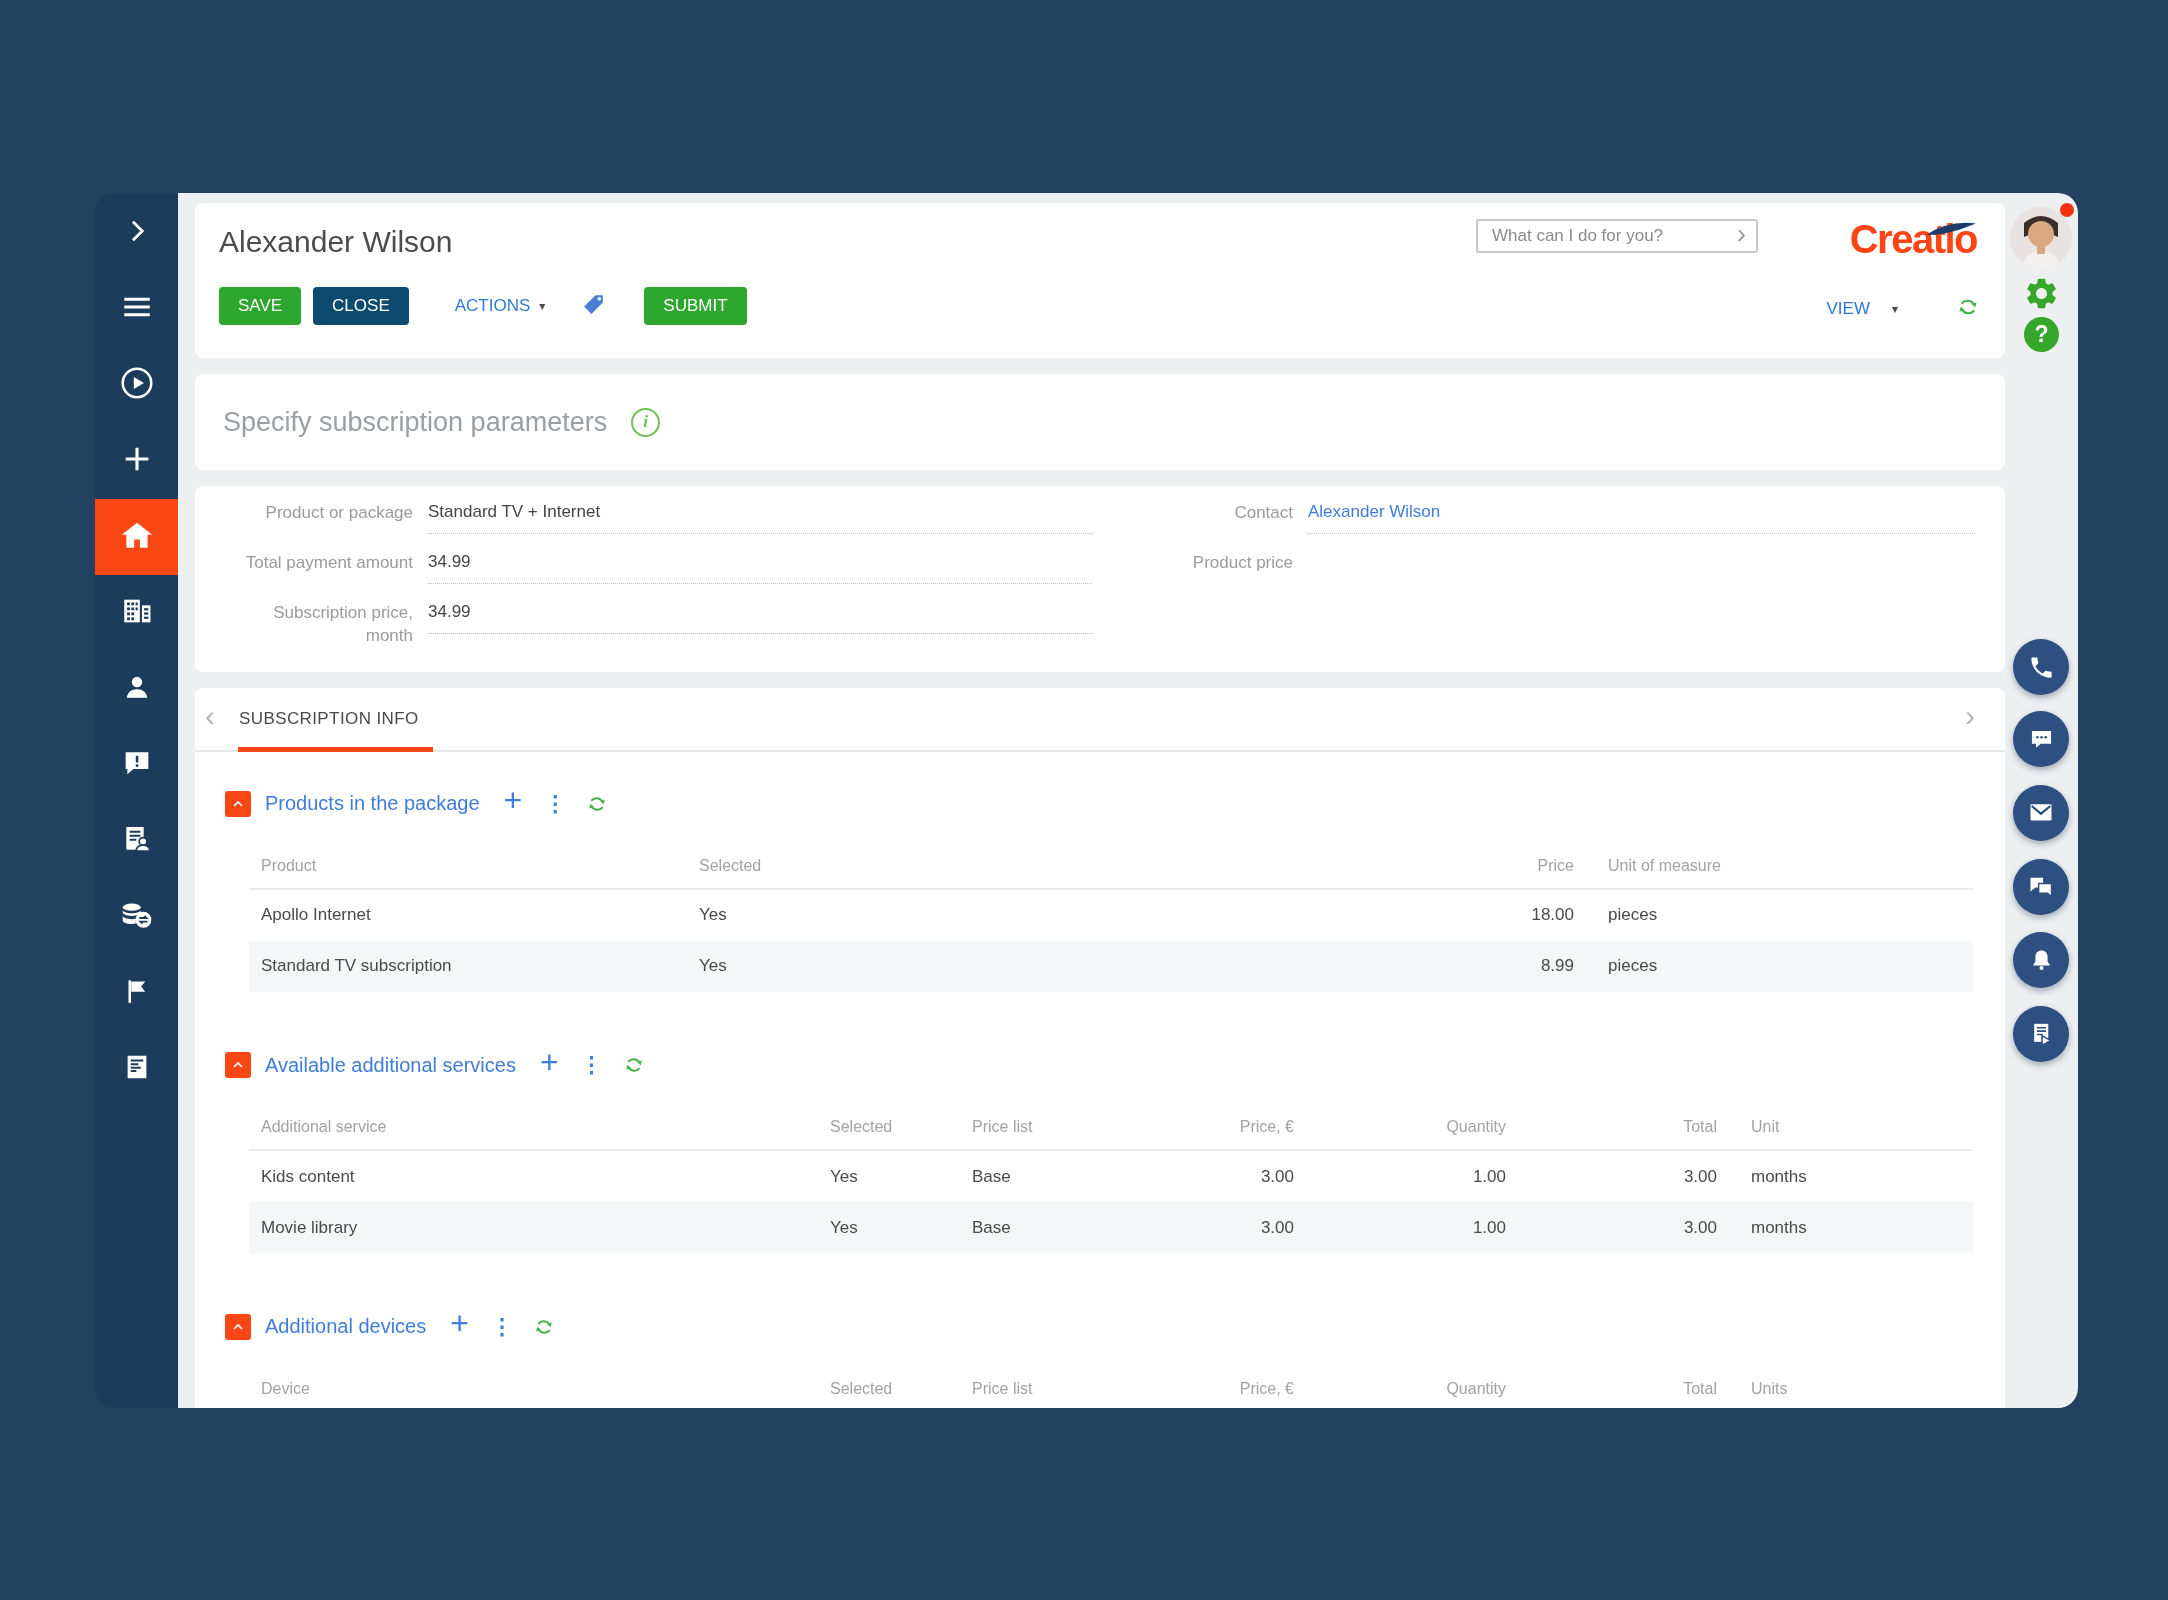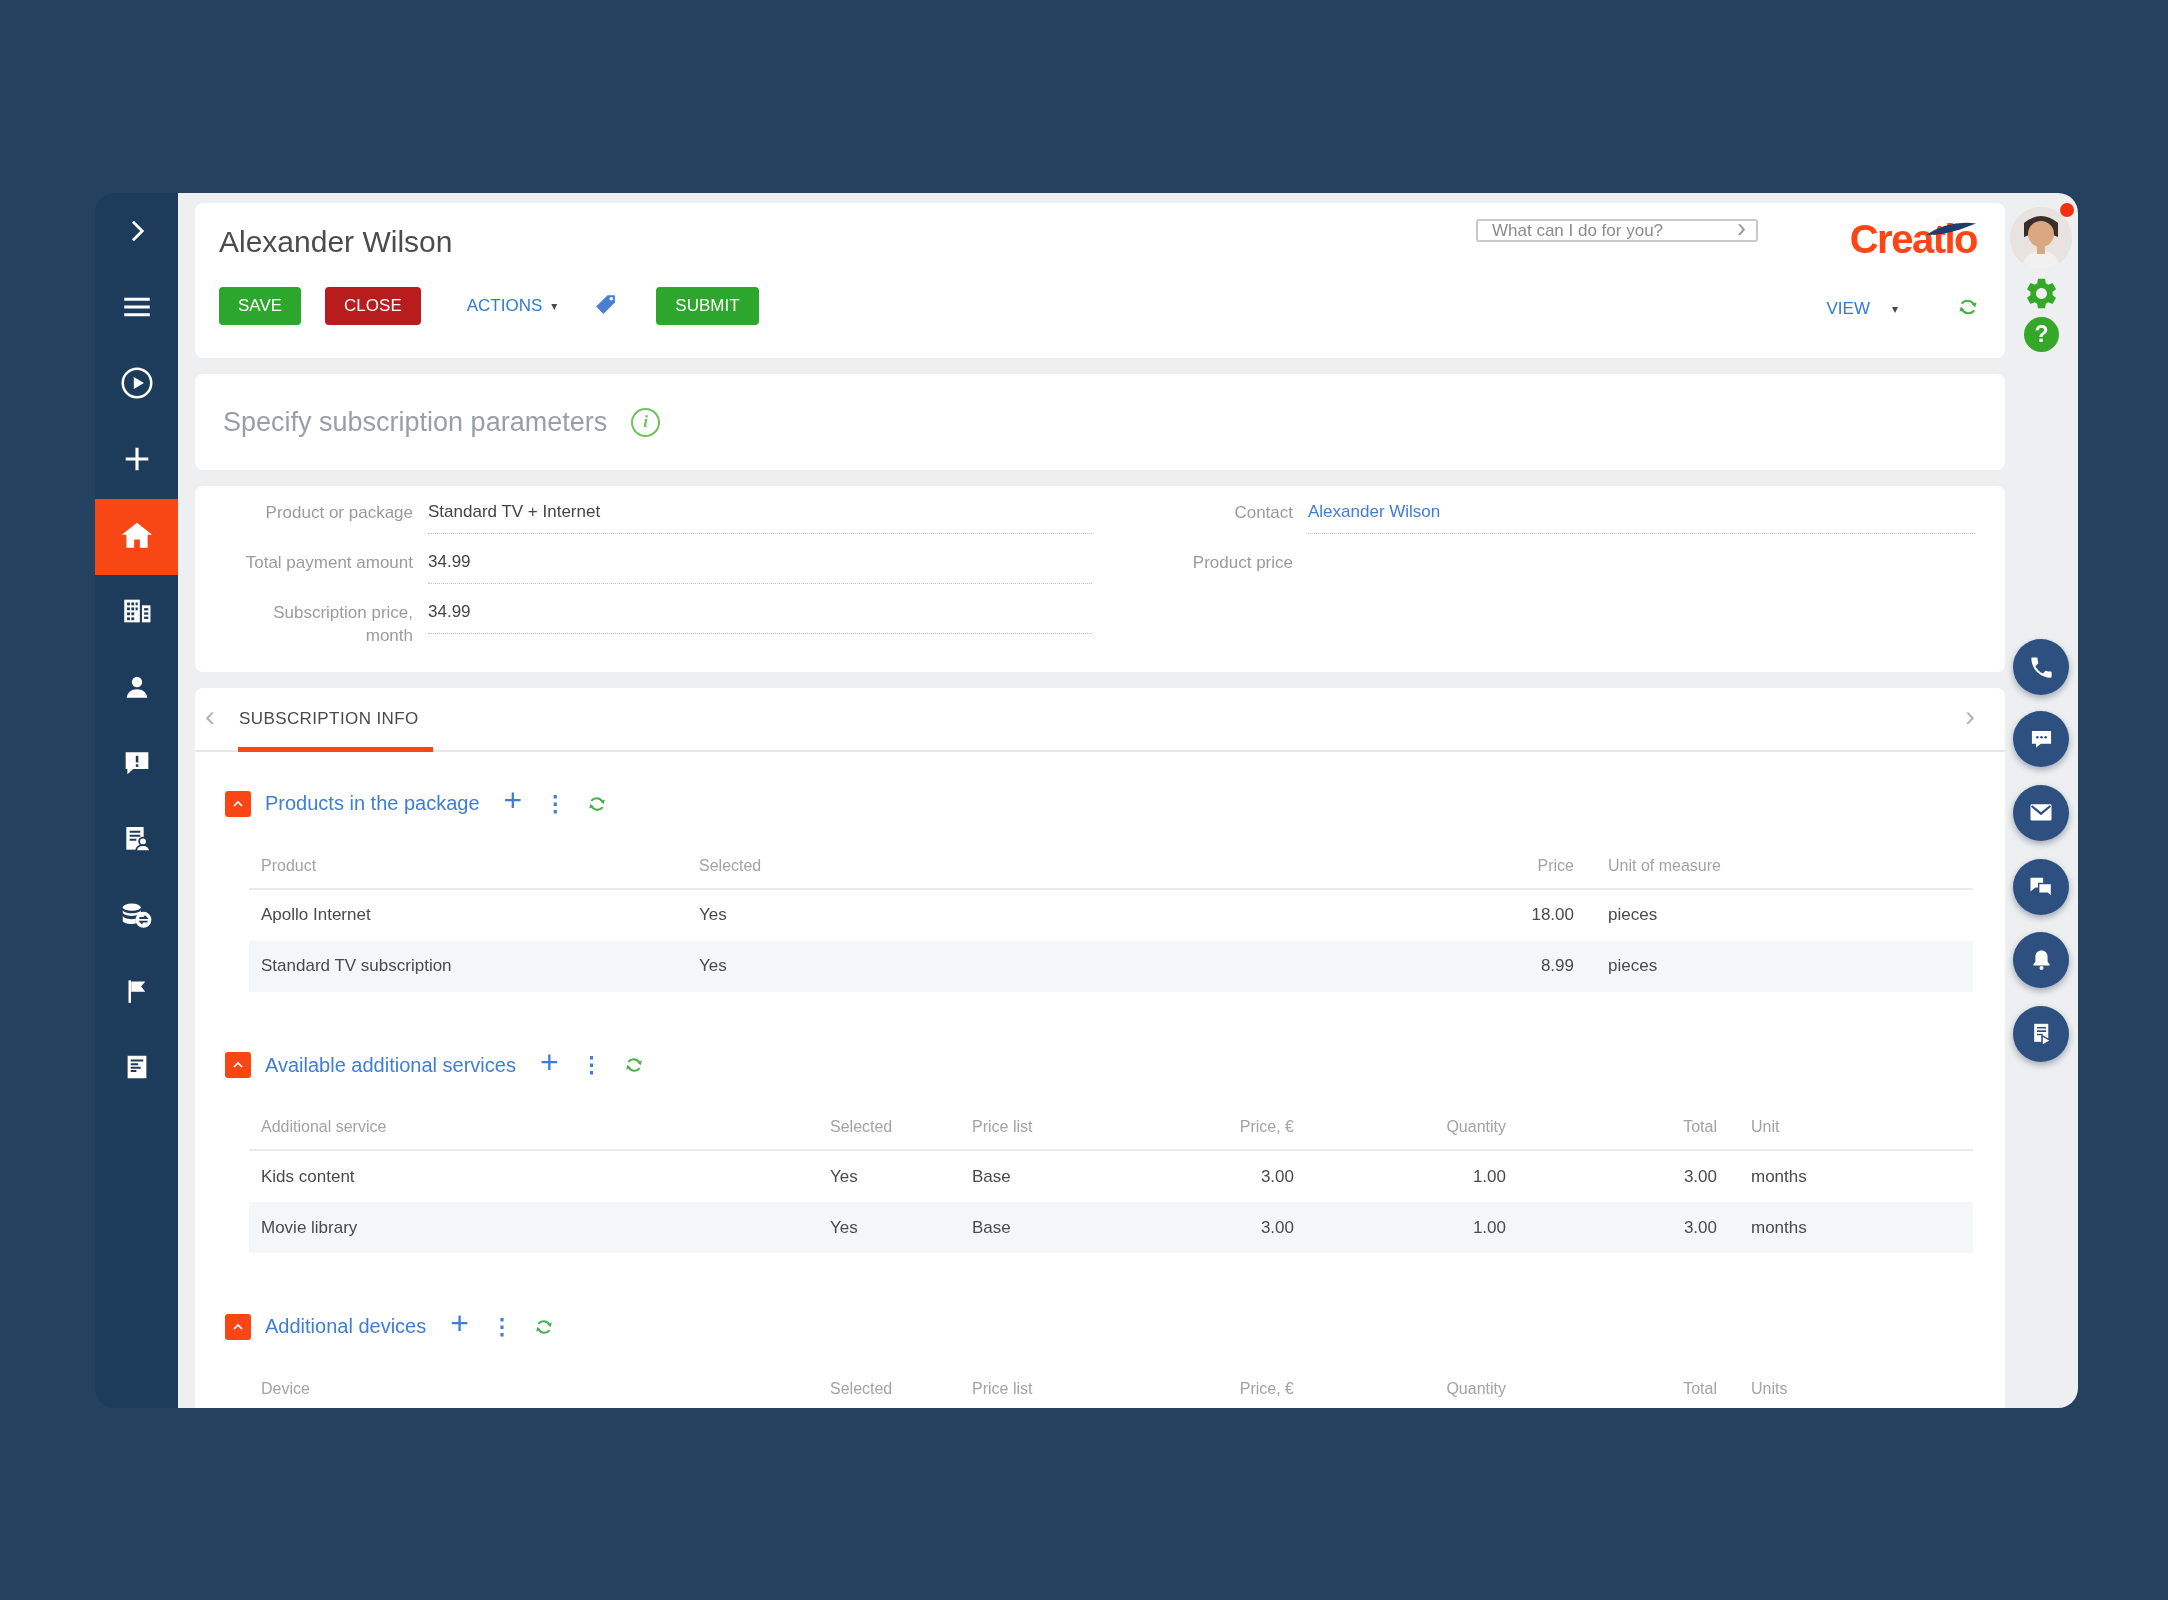--- a/index.html
+++ b/index.html
@@ -16,30 +16,30 @@
   
   .sidebar { width:83px; flex:none; background:#1d3b5b; display:flex; flex-direction:column; padding-top:2px; }
   .side-item { height:76px; display:flex; align-items:center; justify-content:center; cursor:pointer; }
   .side-item.active { background:#f84615; }
   
   .main { flex:1 1 auto; min-width:0; background:#edeff1; padding:10px 0 0 17px; display:flex; flex-direction:column; gap:16px; }
   .card { background:#fff; border-radius:8px; flex:none; }
   
   .header-card { height:155px; position:relative; }
   .page-title { position:absolute; left:24px; top:22px; font-size:30px; color:#4c4c4c; }
-  .search-box { position:absolute; top:16px; right:247px; width:282px; height:23px; border:2px solid #c9c9c9; border-radius:3px; display:flex; align-items:center; padding:0 10px 0 14px; background:#fff; }
+  .search-box { position:absolute; top:16px; right:247px; width:282px; height:34px; border:2px solid #c9c9c9; border-radius:3px; display:flex; align-items:center; padding:0 10px 0 14px; background:#fff; }
   .search-box input { border:none; outline:none; flex:1; font-size:17px; color:#666; background:transparent; font-family:inherit; }
   .search-box input::placeholder { color:#8b8b8b; }
   .search-go { color:#9a9a9a; font-size:27px; line-height:1; cursor:pointer; padding-bottom:4px; }
   .logo { position:absolute; top:16px; right:28px; font-size:40px; font-weight:600; letter-spacing:-1.5px; color:#ff4514; line-height:1; }
   .logo .swoosh { position:absolute; top:-13px; right:0; }
   .btn-row { position:absolute; left:24px; top:84px; display:flex; align-items:center; }
   .btn { height:38px; padding:0 19px; border-radius:4px; border:none; color:#fff; font-size:17px; font-family:inherit; display:flex; align-items:center; cursor:pointer; }
   .btn.green { background:#2ca62c; }
-  .btn.blue  { background:#b91c1c; margin-left:24px; }
+  .btn.blue  { background:#0c4a6e; margin-left:12px; }
   .actions-link { margin-left:46px; color:#2f7bd2; font-size:17px; display:flex; align-items:center; gap:9px; cursor:pointer; }
   .caret { color:#4a4a4a; font-size:12px; }
   .tag-btn { margin-left:36px; cursor:pointer; display:flex; }
   .btn.submit { margin-left:38px; }
   .view-row { position:absolute; right:25px; top:92px; display:flex; align-items:center; gap:38px; }
   .view-link { color:#2f7bd2; font-size:17px; display:flex; align-items:center; gap:22px; cursor:pointer; }
   
   .param-card { height:96px; display:flex; align-items:center; padding-left:28px; gap:24px; }
   .param-title { font-size:27px; color:#98a0a5; }
   .info-icon { width:29px; height:29px; border:2px solid #72c15c; border-radius:50%; color:#72c15c;

